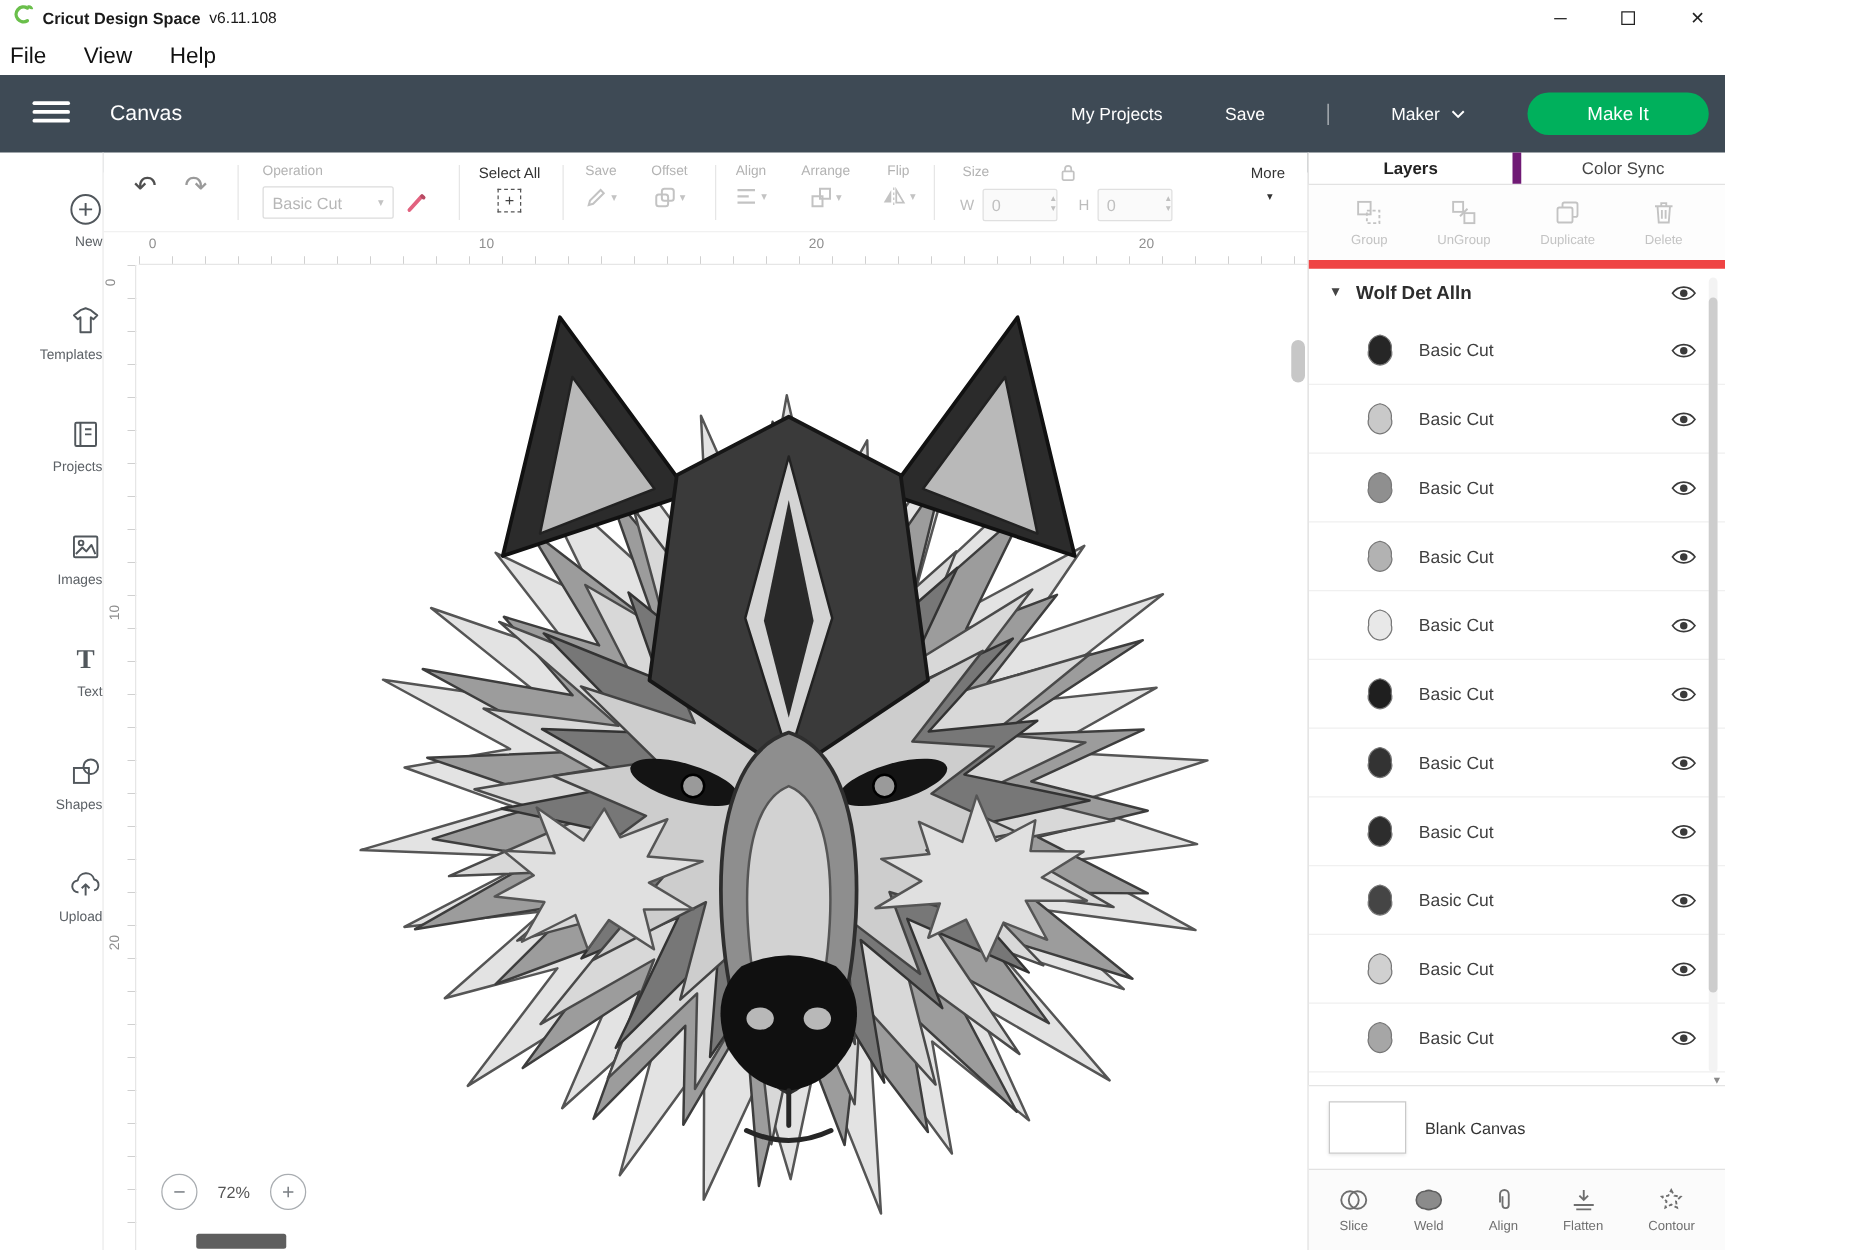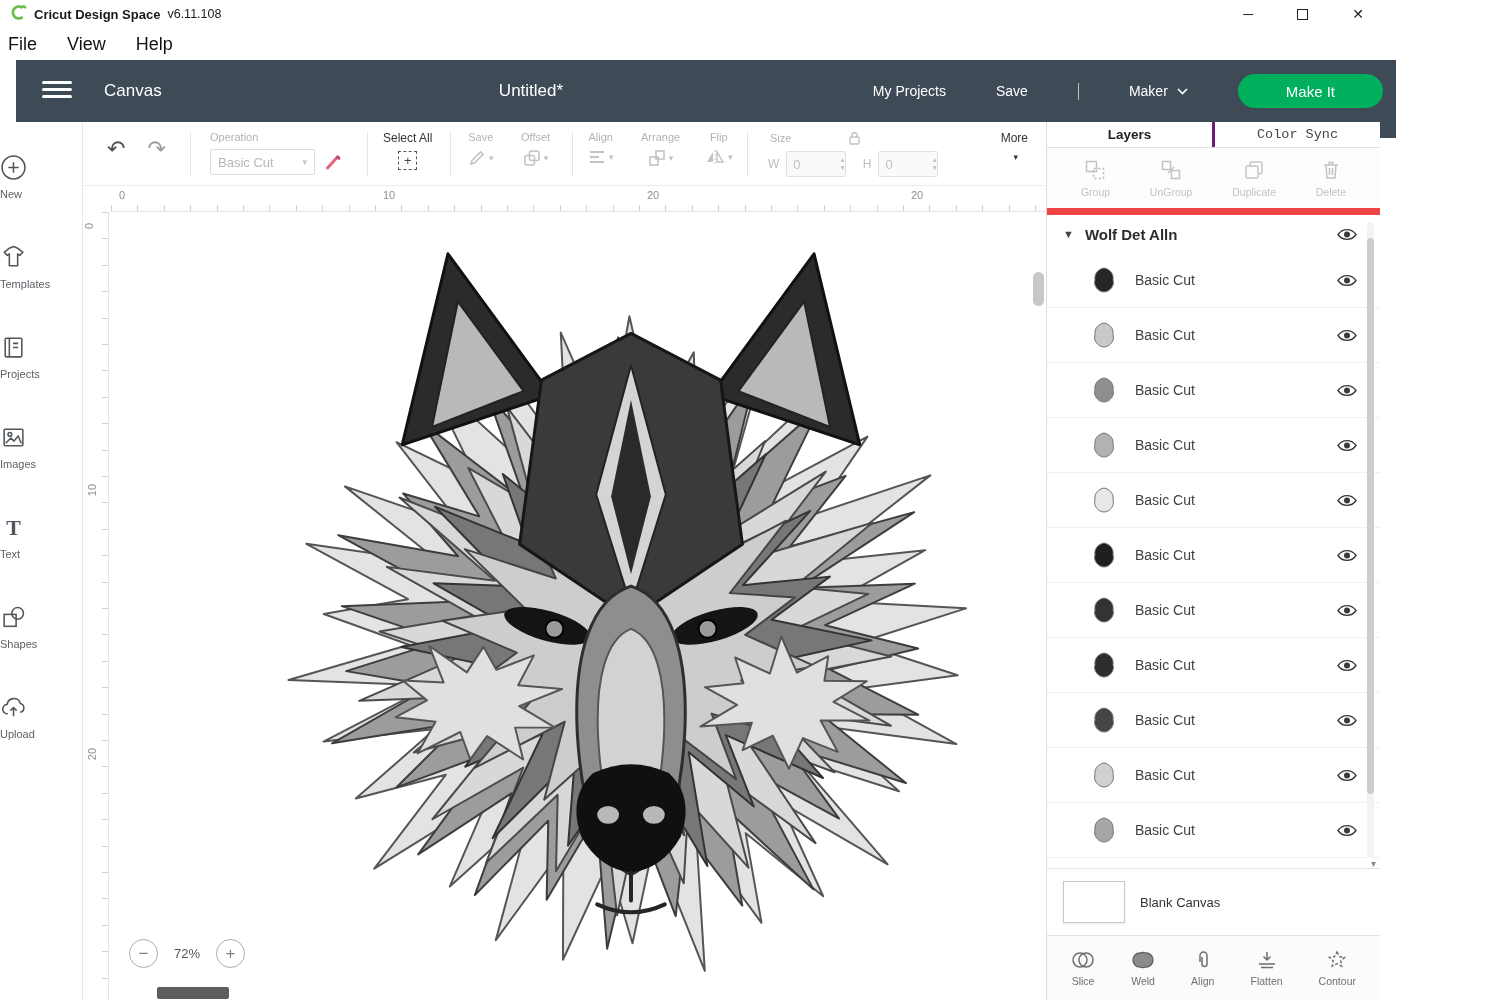--- a/index.html
+++ b/index.html
@@ -12,33 +12,33 @@
   .app-title{font-size:13px;font-weight:bold;color:#1a1a1a;}
   .app-version{font-size:12.5px;color:#1a1a1a;}
   .win-controls{position:absolute;right:16px;top:0;height:28px;display:flex;align-items:center;gap:44px;color:#222;}
   .win-btn{font-size:14px;line-height:1;cursor:default;}
   .win-max{width:11px;height:11px;border:1.4px solid #222;display:inline-block;}
 
   
   .menubar{position:absolute;left:0;top:28px;width:1380px;height:32px;display:flex;align-items:center;gap:30px;padding-left:8px;font-size:18px;color:#111;}
 
   
-  .header{position:absolute;left:16px;top:60px;width:1380px;height:78px;background:var(--header-bg);color:#fff;}
+  .header{position:absolute;left:0;top:60px;width:1380px;height:78px;background:var(--header-bg);color:#fff;}
   .hamburger{position:absolute;left:26px;top:21px;width:30px;display:flex;flex-direction:column;gap:4px;cursor:pointer;}
   .hamburger div{height:3px;background:#fff;border-radius:2px;}
   .canvas-label{position:absolute;left:88px;top:0;height:62px;display:flex;align-items:center;font-size:17px;}
   .doc-title{position:absolute;left:430px;top:0;width:170px;height:62px;display:flex;align-items:center;justify-content:center;font-size:17px;}
   .header-right{position:absolute;right:13px;top:0;height:62px;display:flex;align-items:center;gap:50px;font-size:14px;}
   .hdr-divider{width:1px;height:17px;background:rgba(255,255,255,.65);}
   .machine-select{display:flex;align-items:center;gap:9px;cursor:pointer;}
   .makeit-btn{height:34px;padding:0 48px;border-radius:17px;background:var(--accent);color:#fff;font-size:15px;display:flex;align-items:center;justify-content:center;border:none;cursor:pointer;}
 
   
   .sidebar{position:absolute;left:0;top:122px;width:83px;height:878px;background:#fff;border-right:1px solid #e7e7e7;padding-top:10px;}
-  .side-item{height:90px;display:flex;flex-direction:column;align-items:flex-start;justify-content:center;gap:7px;color:#5c6166;font-size:11px;cursor:pointer;}
+  .side-item{height:90px;display:flex;flex-direction:column;align-items:flex-end;justify-content:center;gap:7px;color:#5c6166;font-size:11px;cursor:pointer;}
   .side-item svg{display:block;}
 
   
   .toolbar{position:absolute;left:83px;top:122px;width:963px;height:64px;background:#fff;border-bottom:1px solid #ededed;}
   .tb-div{position:absolute;top:10px;height:44px;width:1px;background:#e6e6e6;}
   .tb-label{font-size:11px;color:#b3b3b3;}
   .tb-label.on{color:#333;font-size:12px;}
   .tb-col{position:absolute;top:9px;display:flex;flex-direction:column;align-items:center;gap:6px;}
   .undo-redo{position:absolute;left:24px;top:14px;display:flex;gap:22px;font-size:22px;color:#4f4f4f;}
   .undo-redo .redo{color:#9a9a9a;}
@@ -70,21 +70,21 @@
   .canvas-vscroll{position:absolute;right:2px;top:60px;width:11px;height:34px;background:#c7c7c7;border-radius:6px;}
   .canvas-hscroll{position:absolute;left:46px;bottom:1px;width:72px;height:12px;background:#5e5e5e;border-radius:2px;}
   .zoom{position:absolute;left:18px;bottom:32px;display:flex;align-items:center;gap:16px;}
   .zoom-btn{width:29px;height:29px;border:1.5px solid #a9adb1;border-radius:50%;color:#7c8186;font-size:17px;display:flex;align-items:center;justify-content:center;background:#fff;cursor:pointer;}
   .zoom-val{font-size:13px;color:#555;}
 
   
   .layers-panel{position:absolute;left:1046px;top:122px;width:334px;height:878px;background:#fff;border-left:1px solid #dcdcdc;}
   .lp-tabs{height:26px;display:flex;border-bottom:1px solid #e2e2e2;}
   .lp-tab{flex:1;display:flex;align-items:center;justify-content:center;font-size:13.5px;color:#454545;cursor:pointer;}
-  .lp-tab + .lp-tab{border-left:3px solid #701a75;font-family:Liberation Mono, monospace;}
+  .lp-tab + .lp-tab{border-left:7px solid #701a75;}
   .lp-tab.active{color:#222;font-weight:bold;}
   .lp-actions{height:67px;display:flex;align-items:center;justify-content:space-around;padding:0 14px;border-bottom:7px solid #ef4444;background:#fdfdfd;}
   .lp-action{display:flex;flex-direction:column;align-items:center;gap:5px;color:var(--disabled);font-size:10.5px;cursor:default;}
   .layers-list{position:absolute;top:93px;left:0;right:0;height:653px;overflow:hidden;}
   .group-row{height:38px;display:flex;align-items:center;padding:0 22px 0 16px;cursor:pointer;}
   .group-caret{color:#444;font-size:11px;margin-right:11px;}
   .group-name{font-size:15px;color:#2d2d2d;font-weight:600;flex:1;}
   .layer-row{height:55px;display:flex;align-items:center;padding:0 22px 0 42px;border-bottom:1px solid #f0f0f0;cursor:pointer;}
   .layer-thumb{width:30px;height:30px;display:flex;align-items:center;justify-content:center;}
   .layer-label{flex:1;margin-left:16px;font-size:14px;color:#3f3f3f;}
@@ -125,21 +125,20 @@
     <span>Help</span>
   </div>
 
   <div class="header">
     <div class="hamburger">
         <div></div>
         <div></div>
         <div></div>
       </div>
     <div class="canvas-label">Canvas</div>
-    <div class="doc-title">Untitled*</div>
     <div class="header-right">
       <span>My Projects</span>
       <span>Save</span>
       <span class="hdr-divider"></span>
       <span class="machine-select">
         <span>Maker</span>
         <svg width="11" height="7" viewBox="0 0 11 7">
             <path d="M1 1 L5.5 5.5 L10 1" fill="none" stroke="#fff" stroke-width="1.6"></path>
           </svg>
       </span>

